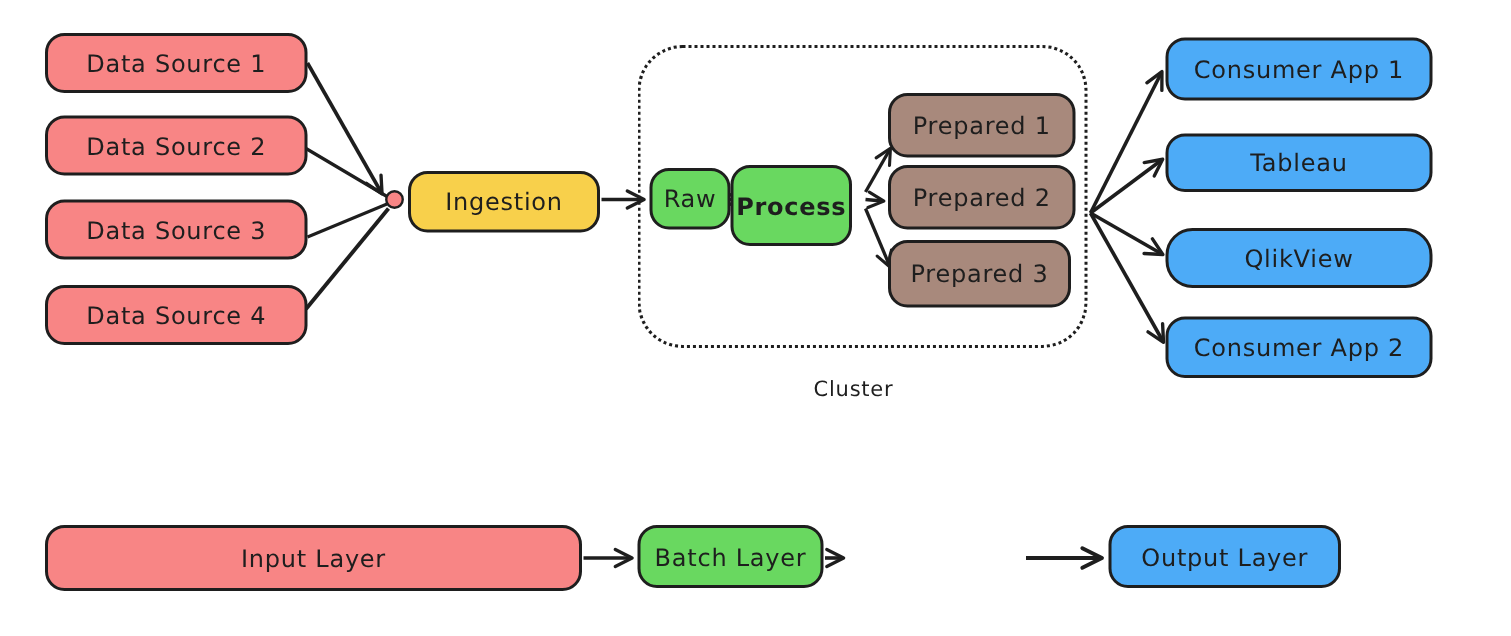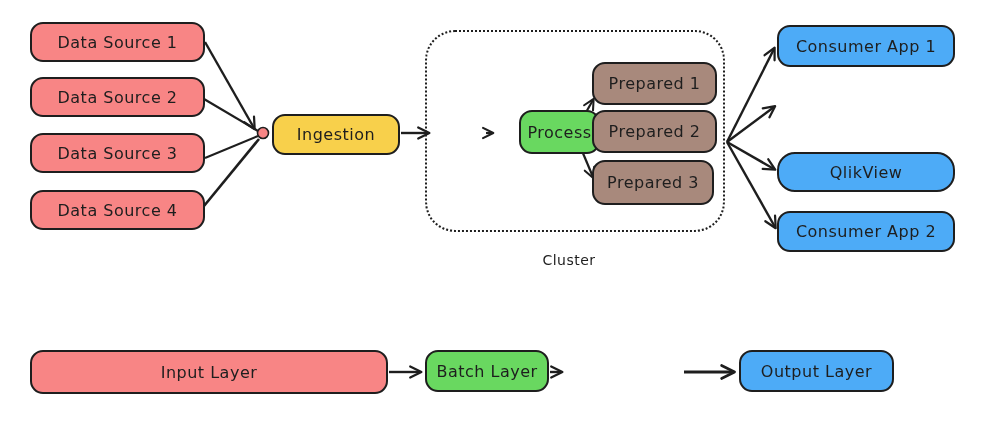--- a/index.html
+++ b/index.html
@@ -96,26 +96,28 @@
   <div class="cluster-frame" style="left:425px; top:30px; width:300px; height:202px;"></div>
   <div class="caption" style="left:534px; top:252px; width:70px; text-align:center;">Cluster</div>
 
   <div class="node red" style="left:30px; top:22px;  width:175px; height:40px;">Data Source 1</div>
   <div class="node red" style="left:30px; top:77px;  width:175px; height:40px;">Data Source 2</div>
   <div class="node red" style="left:30px; top:133px; width:175px; height:40px;">Data Source 3</div>
   <div class="node red" style="left:30px; top:190px; width:175px; height:40px;">Data Source 4</div>
 
   <div class="node yellow" style="left:272px; top:114px; width:128px; height:41px;">Ingestion</div>
 
-  <div class="node green" style="left:519px; top:110px; width:81px;  height:44px;">Process</div>
+  <div class="node green" style="left:433px; top:112px; width:54px;  height:41px;">Raw</div>
+  <div class="node green" style="left:487px; top:110px; width:81px;  height:54px;font-weight:bold;">Process</div>
   <div class="node brown" style="left:592px; top:62px;  width:125px; height:43px;">Prepared 1</div>
   <div class="node brown" style="left:592px; top:110px; width:125px; height:43px;">Prepared 2</div>
   <div class="node brown" style="left:592px; top:160px; width:122px; height:45px;">Prepared 3</div>
 
   <div class="node blue" style="left:777px; top:25px;  width:178px; height:42px;">Consumer App 1</div>
+  <div class="node blue" style="left:777px; top:89px;  width:178px; height:39px;">Tableau</div>
   <div class="node blue" style="left:777px; top:152px; width:178px; height:40px;border-radius:18px;">QlikView</div>
   <div class="node blue" style="left:777px; top:211px; width:178px; height:41px;">Consumer App 2</div>
 
   <div class="node red" style="left:30px;  top:350px; width:358px; height:44px;">Input Layer</div>
   <div class="node green" style="left:425px; top:350px; width:124px; height:42px;">Batch Layer</div>
   <div class="node blue" style="left:739px; top:350px; width:155px; height:42px;">Output Layer</div>
 
 </div>
 
 </body></html>

